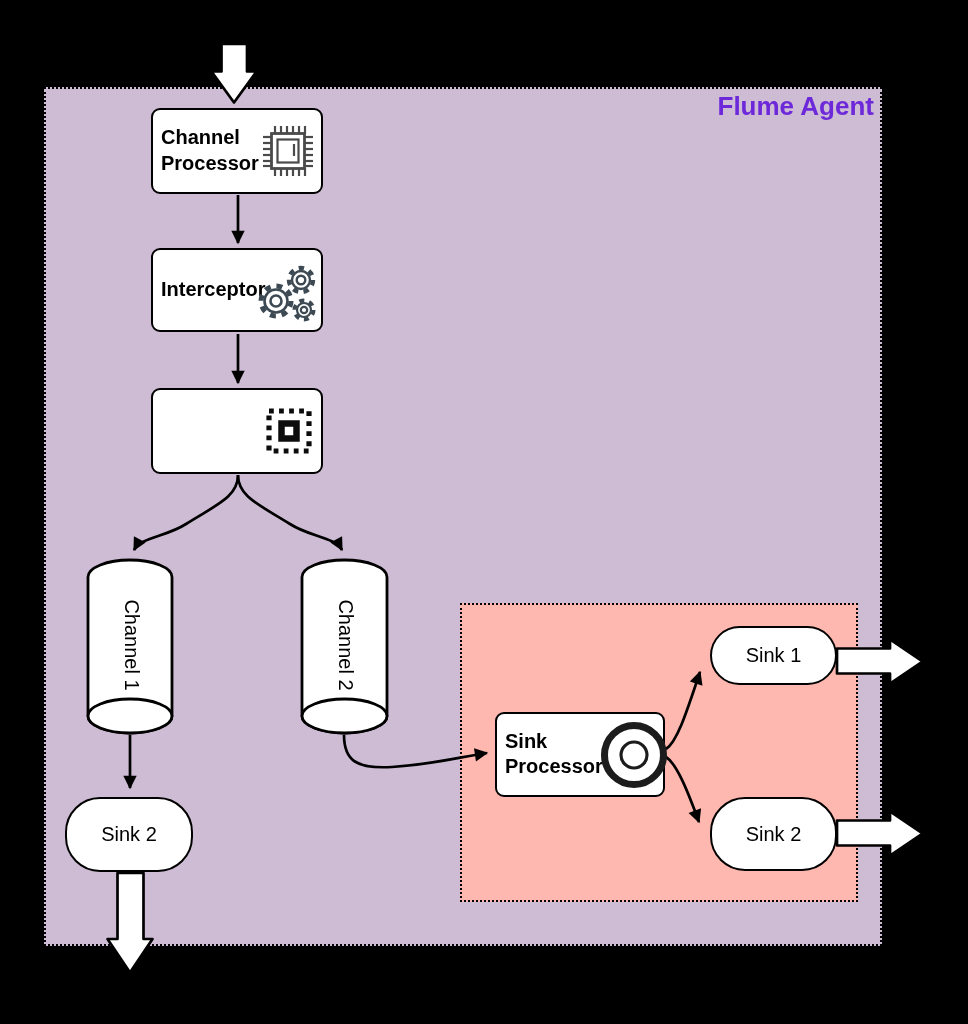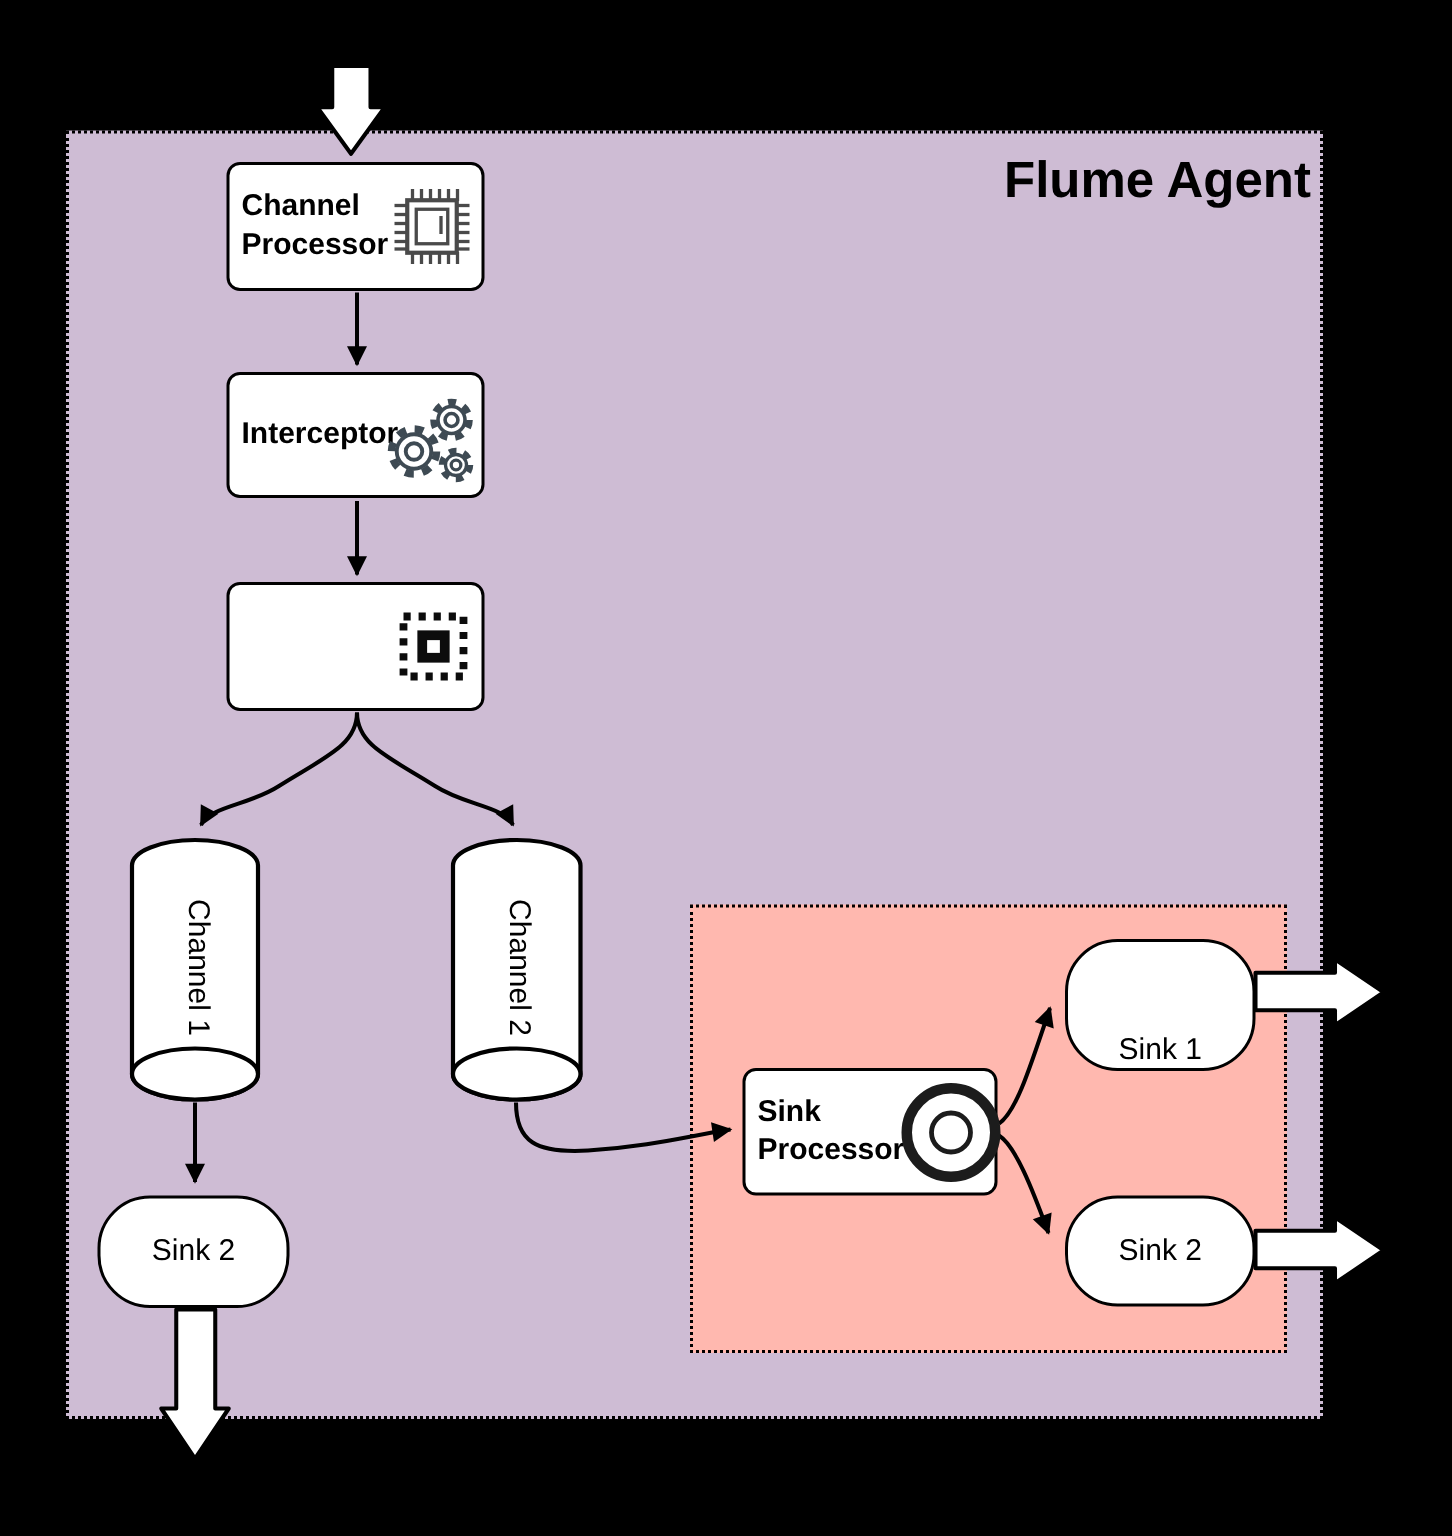--- a/index.html
+++ b/index.html
@@ -2,21 +2,21 @@
 <html><head>
 <meta charset="utf-8">
 <style>
   html,body{margin:0;padding:0;background:#000;}
   #canvas{position:relative;width:968px;height:1024px;background:#000;overflow:hidden;
           font-family:"Liberation Sans", sans-serif;}
 
   
   .agent-box{position:absolute;left:44px;top:87px;width:834px;height:855px;
              background:#cebcd4;border:2.5px dotted #000;z-index:1;}
-  .agent-label{position:absolute;top:12px;right:6px;font-weight:bold;font-size:34px;color:#000000;}
+  .agent-label{position:absolute;top:2px;right:6px;font-weight:bold;font-size:26px;color:#6d28d9;}
   .sink-group{position:absolute;left:460px;top:603px;width:394px;height:295px;
               background:#ffb8af;border:2.5px dotted #000;z-index:2;}
 
   
   svg.overlay{position:absolute;left:0;top:0;width:968px;height:1024px;z-index:3;}
 
   
   .node{position:absolute;background:#fff;border:2.8px solid #000;border-radius:9px;
         box-sizing:border-box;z-index:4;color:#000;}
   .node .lbl{position:absolute;left:8px;top:50%;transform:translateY(-50%);
@@ -35,21 +35,21 @@
   #node-channel-selector .lbl{width:104px;}
   #node-channel-selector .icon{right:7px;top:50%;transform:translateY(-50%);}
 
   #node-sink-processor{left:495px;top:712px;width:170px;height:85px;}
   #node-sink-processor .lbl{width:104px;}
   #node-sink-processor .icon{left:99px;top:4px;}
 
   .pill{position:absolute;background:#fff;border:2.8px solid #000;border-radius:35px;
         box-sizing:border-box;display:flex;align-items:center;justify-content:center;
         font-size:20px;color:#000;z-index:4;}
-  #node-sink-1{left:710px;top:626px;width:127px;height:88px;align-items:flex-end;}
+  #node-sink-1{left:710px;top:626px;width:127px;height:59px;}
   #node-sink-2-inner{left:710px;top:797px;width:127px;height:74px;}
   #node-sink-2-outer{left:65px;top:797px;width:128px;height:75px;}
 
   
   .vlabel{position:absolute;width:150px;height:26px;text-align:center;font-size:20px;
           color:#000;transform:rotate(90deg);z-index:4;}
   #channel-1-label{left:55px;top:632px;}
   #channel-2-label{left:269px;top:632px;}
 </style>
 </head>

